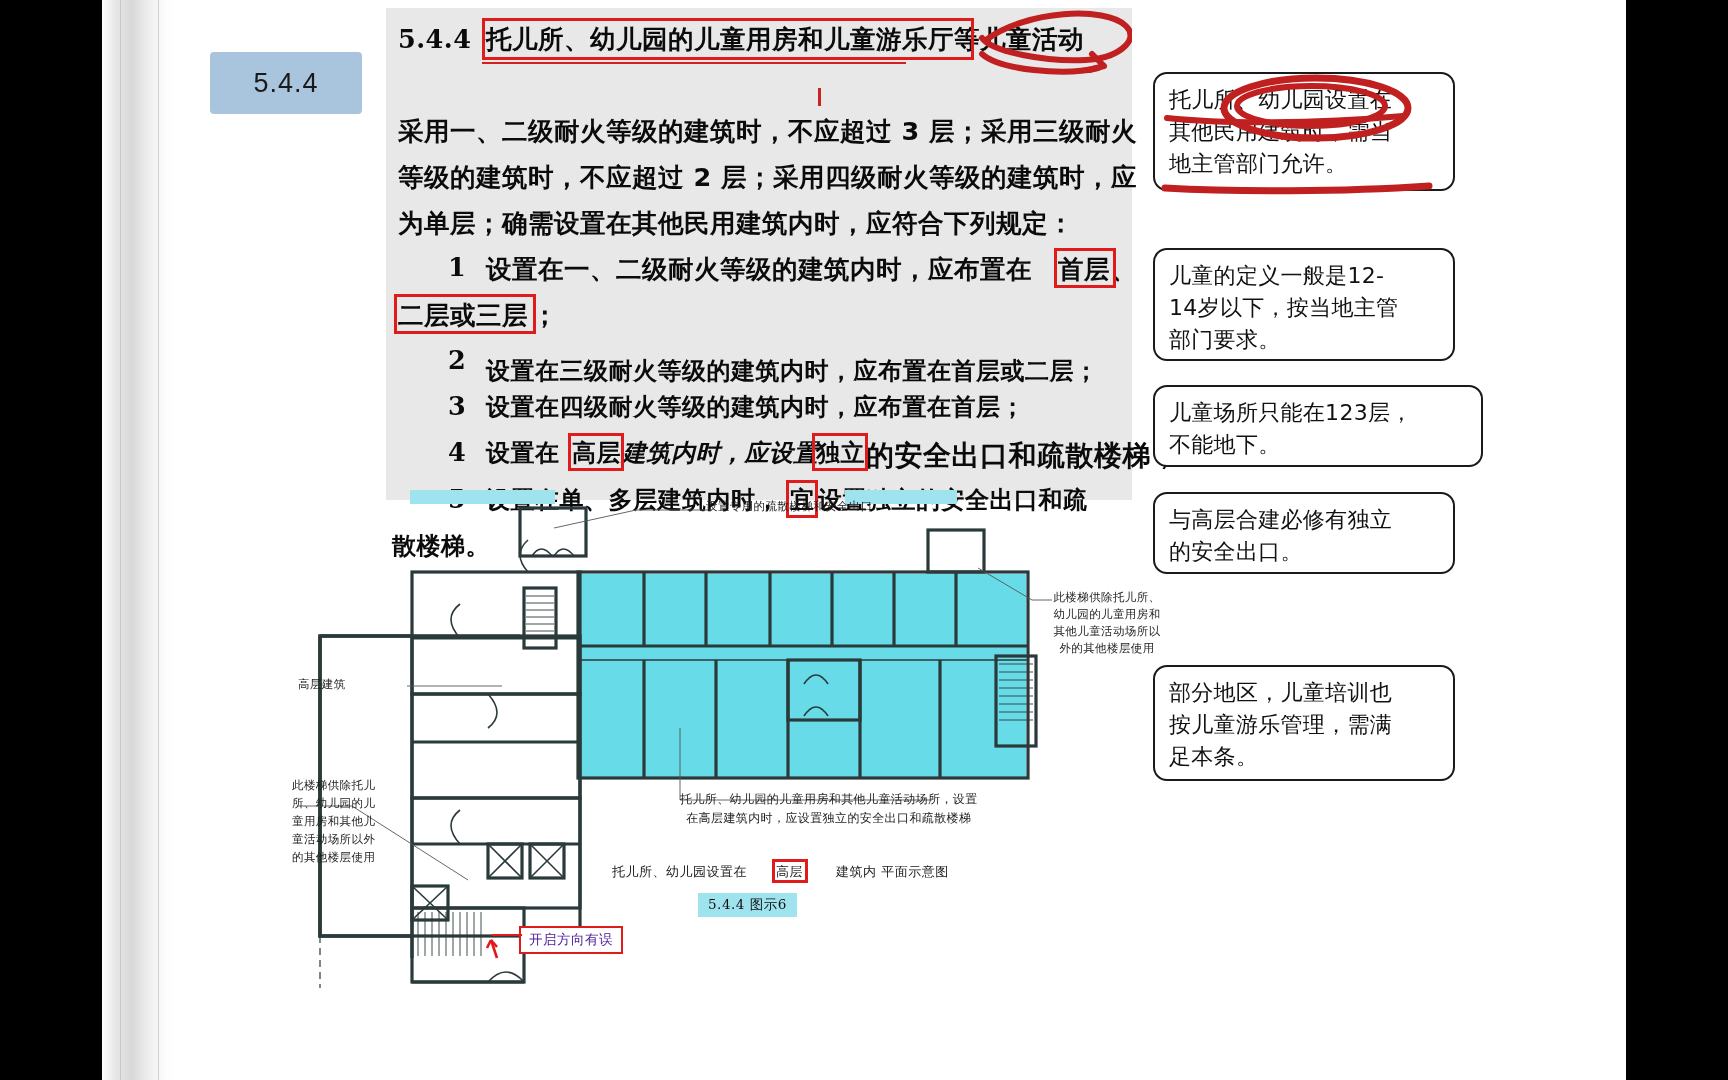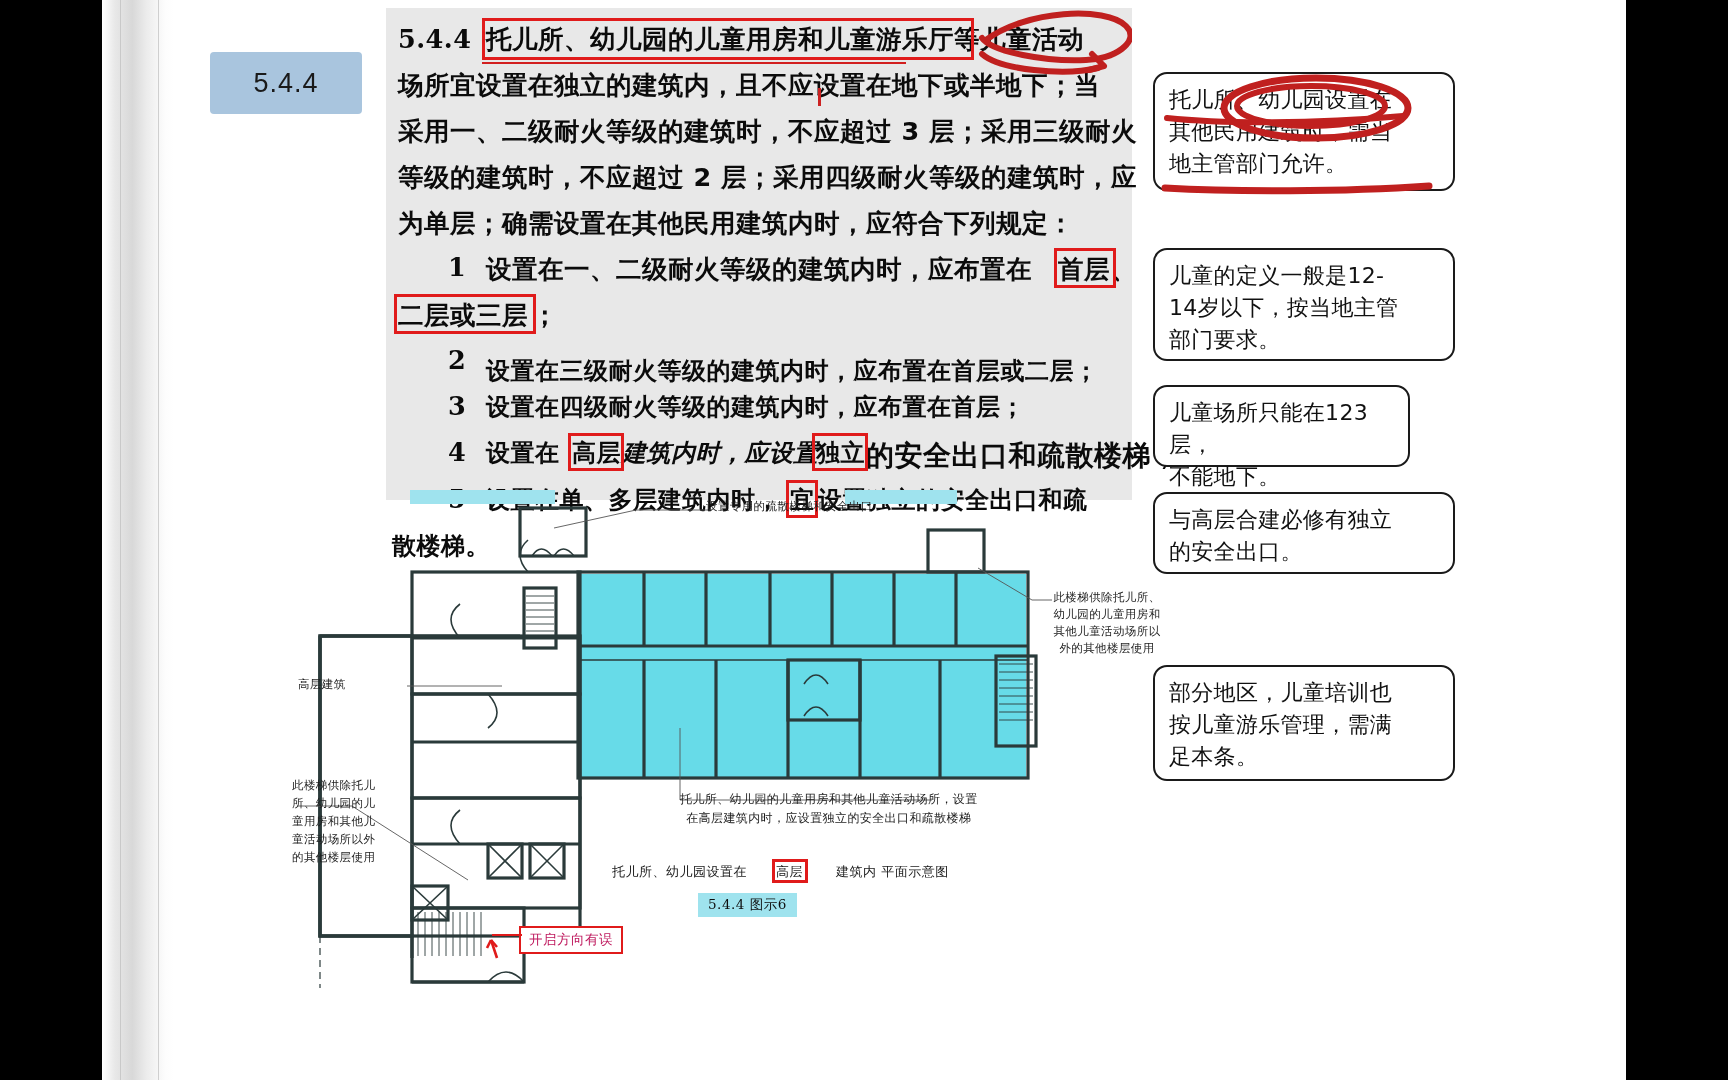--- a/index.html
+++ b/index.html
@@ -157,21 +157,21 @@
     padding: 3px 10px;
     letter-spacing: 0.5px;
     white-space: nowrap;
   }
   .err-box {
     position: absolute;
     border: 2.5px solid #e01b1b;
     background: #ffffff;
     font-family: Liberation Sans, sans-serif;
     font-size: 13.5px;
-    color: #be185d;
+    color: #4c1d95;
     padding: 3px 8px;
     letter-spacing: 0.5px;
     white-space: nowrap;
     box-sizing: border-box;
   }
   svg.overlay { position:absolute; left:0; top:0; pointer-events:none; }
 </style>
 </head>
 <body>
 
@@ -183,21 +183,20 @@
       <div id="left-band-line1"></div>
       <div id="left-band-line2"></div>
     </div>
 
     <div id="section-chip">5.4.4</div>
 
     <div id="code-panel">
 
       <span class="code-line serif" style="left:12px; top:16px;">5.4.4</span>
       <span class="code-line" style="left:100px; top:14px;">托儿所、幼儿园的儿童用房和儿童游乐厅等儿童活动</span>
-      <span class="code-line" style="left:12px; top:60px;">场所宜设置在独立的建筑内，且不应设置在地下或半地下；当</span>
       <span class="code-line" style="left:12px; top:106px;text-align:center;">采用一、二级耐火等级的建筑时，不应超过 3 层；采用三级耐火</span>
       <span class="code-line" style="left:12px; top:152px;">等级的建筑时，不应超过 2 层；采用四级耐火等级的建筑时，应</span>
       <span class="code-line" style="left:12px; top:198px;">为单层；确需设置在其他民用建筑内时，应符合下列规定：</span>
 
       <span class="code-line num-label" style="left:62px; top:244px;">1</span>
       <span class="code-line" style="left:100px; top:244px;">设置在一、二级耐火等级的建筑内时，应布置在</span>
       <span class="code-line" style="left:672px; top:244px;">首层</span>
       <span class="code-line" style="left:725px; top:244px;">、</span>
       <span class="code-line" style="left:12px; top:290px;">二层或三层</span>
       <span class="code-line" style="left:146px; top:290px;">；</span>
@@ -251,21 +250,21 @@
       <path d="M 14 56 C 70 62, 160 62, 250 54" stroke="#c0201f" stroke-width="6" fill="none" stroke-linecap="round"></path>
       <path d="M 12 126 C 80 130, 190 130, 276 124" stroke="#c0201f" stroke-width="7" fill="none" stroke-linecap="round"></path>
     </svg>
 
     <div class="callout" style="left:1051px; top:248px; width:302px; height:113px;">
       <div>儿童的定义一般是12-</div>
       <div>14岁以下，按当地主管</div>
       <div>部门要求。</div>
     </div>
 
-    <div class="callout" style="left:1051px; top:385px; width:257px; height:82px;">
+    <div class="callout" style="left:1051px; top:385px; width:330px; height:82px;">
       <div>儿童场所只能在123层，</div>
       <div>不能地下。</div>
     </div>
 
     <div class="callout" style="left:1051px; top:492px; width:302px; height:82px;">
       <div>与高层合建必修有独立</div>
       <div>的安全出口。</div>
     </div>
 
     <div class="callout" style="left:1051px; top:665px; width:302px; height:116px;">

